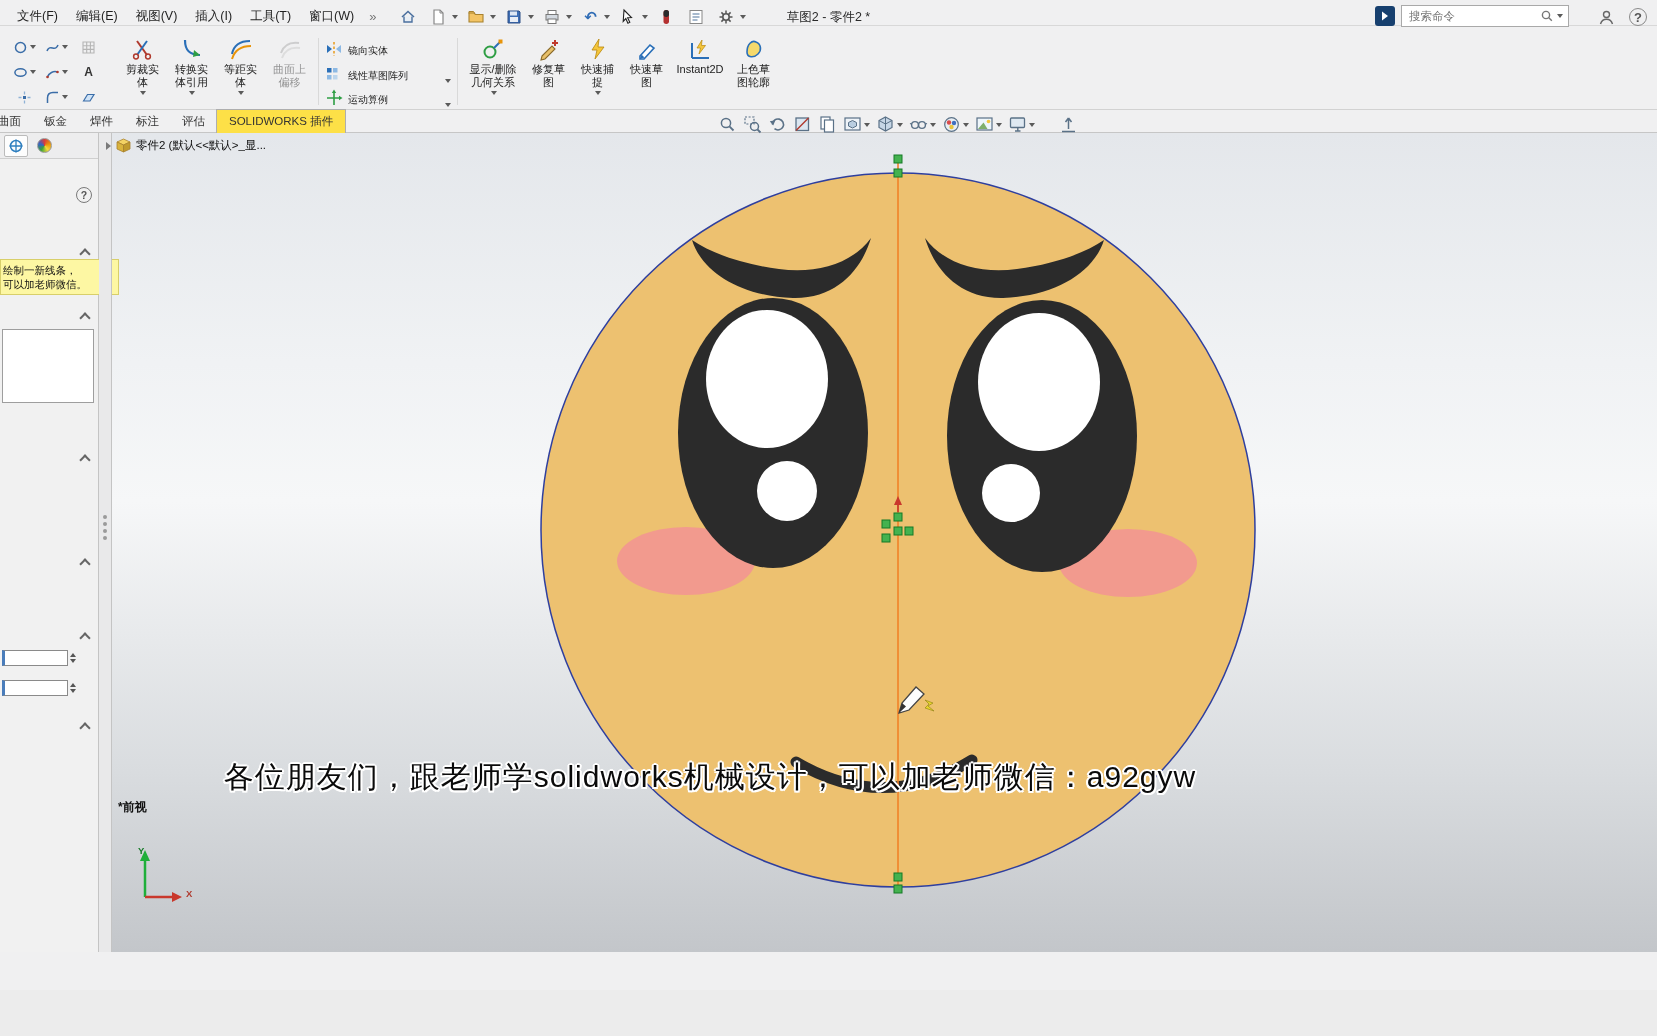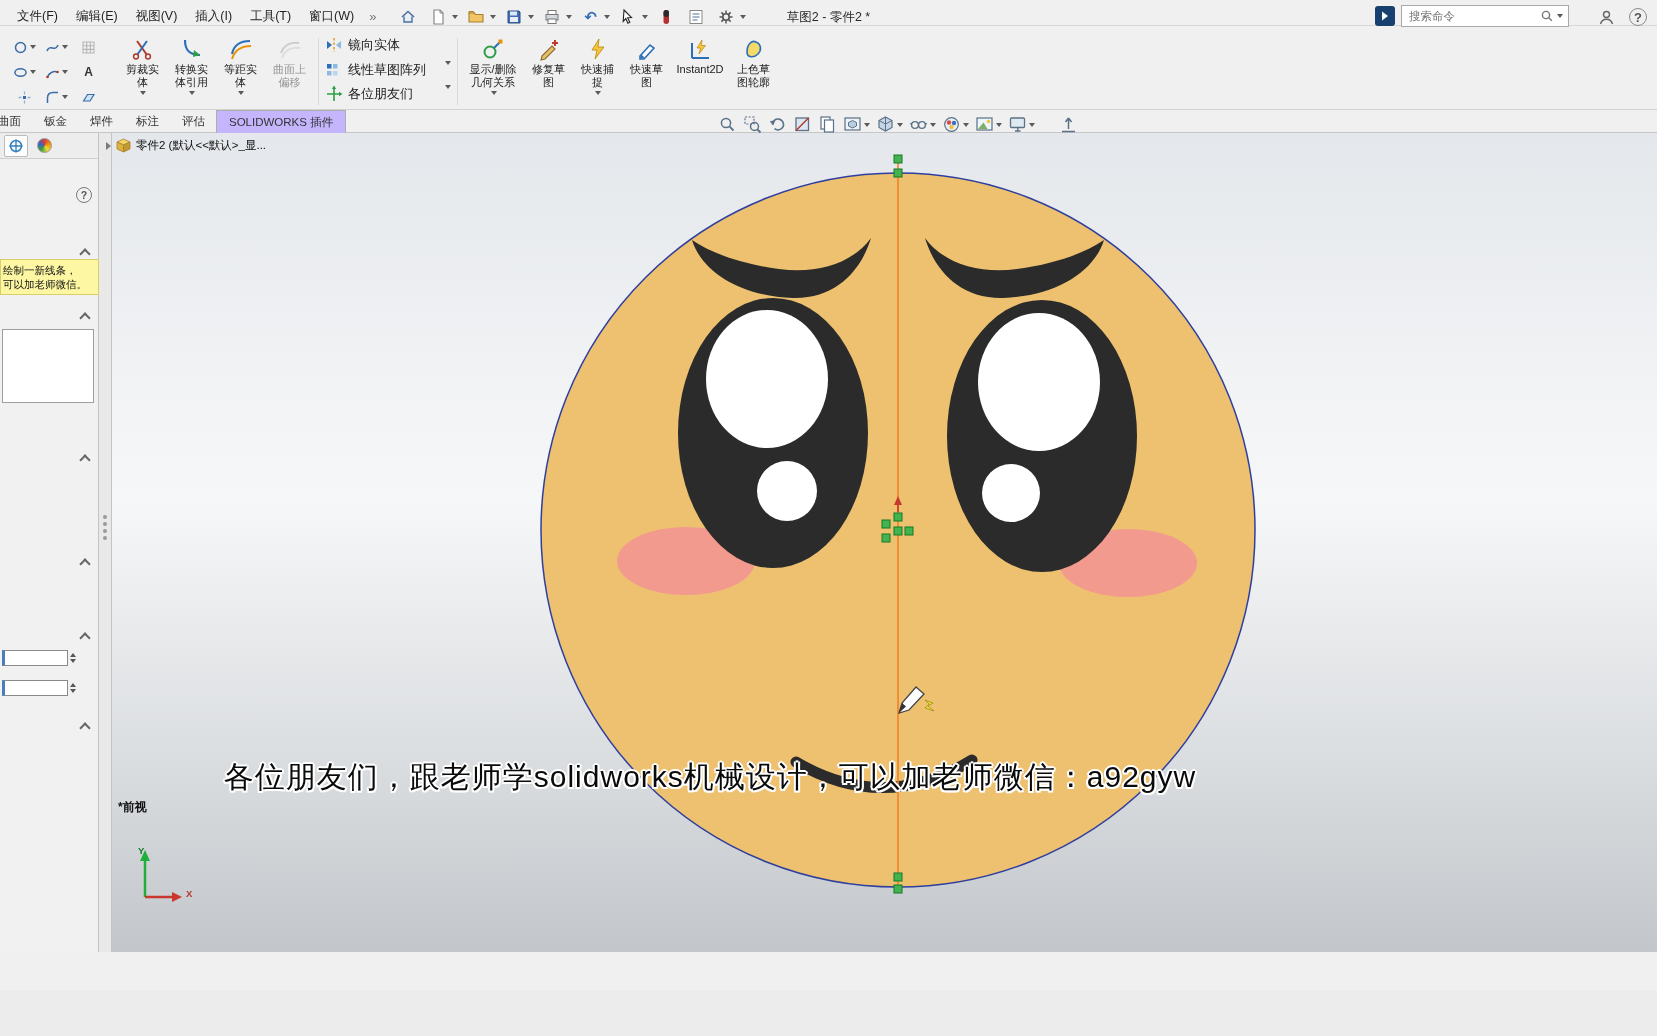--- a/index.html
+++ b/index.html
@@ -27,47 +27,47 @@
   .mini-row{position:absolute;left:10px;display:flex;gap:3px;align-items:center}
   .mini{width:29px;height:22px;display:flex;align-items:center;justify-content:center;gap:1px;border-radius:2px}
   #rbuttons{position:absolute;left:118px;top:0;height:77px;display:flex;align-items:stretch}
   .rbtn{width:49px;padding-top:4px;display:flex;flex-direction:column;align-items:center;text-align:center;border-radius:2px}
   .rbtn .ricon{width:24px;height:24px;margin-bottom:2px}
   .rl{font-size:11px;line-height:12.5px;color:#222;white-space:nowrap}
   .rbtn .dd{margin-top:3px}
   .rbtn.disabled{opacity:.45;filter:grayscale(1)}
   .rsep{width:1px;background:#d9d9d9;margin:5px 4px}
   #stack{display:flex;flex-direction:column;justify-content:space-between;padding:3px 0;width:130px}
-  .srow{display:flex;align-items:flex-start;gap:5px;font-size:13px;height:22px;padding:0 2px;border-radius:2px}
+  .srow{display:flex;align-items:flex-end;gap:5px;font-size:10px;height:22px;padding:0 2px;border-radius:2px}
   .srow .grow{flex:1}
   
-  #tabrow{position:absolute;left:0;top:110px;width:1657px;height:23px;background:#f0f0f1;border-bottom:1px solid #c6c6c6;display:flex;align-items:flex-start}
+  #tabrow{position:absolute;left:0;top:110px;width:1657px;height:23px;background:#f0f0f1;border-bottom:1px solid #c6c6c6;display:flex;align-items:center}
   .tab{font-size:11.5px;padding:4px 12px;color:#333;margin-left:-1px;white-space:nowrap}
-  .tab-active{background:#c4b5fd;border:1px solid #aeaeae;border-bottom:none}
+  .tab-active{background:#fde047;border:1px solid #aeaeae;border-bottom:none}
   
   #viewport{position:absolute;left:0;top:133px;width:1657px;height:819px;
      background:linear-gradient(180deg,#e4e7eb 0%,#f0f2f4 28%,#f6f7f8 45%,#d9dcdf 78%,#c3c6ca 100%)}
   #headsup{position:absolute;left:716px;top:112px;height:25px;display:flex;align-items:center;gap:2px;z-index:6}
   .hicon{height:23px;display:flex;align-items:center;justify-content:center;gap:1px;padding:0 2px;border-radius:2px}
   #tree-row{position:absolute;left:106px;top:138px;display:flex;align-items:center;gap:5px;font-size:11.5px;color:#111;z-index:5}
   .tri-right{width:0;height:0;border-top:4px solid transparent;border-bottom:4px solid transparent;border-left:5px solid #7a7a7a}
   #caption{position:absolute;left:0;top:757px;width:1420px;text-align:center;font-size:30px;font-weight:normal;color:#0a0a0a;letter-spacing:1px;white-space:nowrap;
      text-shadow:2px 0 0 #fff,-2px 0 0 #fff,0 2px 0 #fff,0 -2px 0 #fff,1.5px 1.5px 0 #fff,-1.5px -1.5px 0 #fff,1.5px -1.5px 0 #fff,-1.5px 1.5px 0 #fff}
   #view-label{position:absolute;left:118px;top:799px;font-size:12px;color:#111;font-weight:bold}
   .triad-lbl{position:absolute;font-size:9.5px;font-weight:bold}
   
   #pm-panel{position:absolute;left:0;top:133px;width:99px;height:819px;background:#f1f1f1;border-right:1px solid #c4c4c4;z-index:4}
   #pm-tabs{height:26px;border-bottom:1px solid #cfcfcf;display:flex;align-items:center;gap:4px;padding-left:4px;background:#ededee}
   .pm-tab{width:24px;height:22px;display:flex;align-items:center;justify-content:center;border-radius:2px}
   .pm-tab-active{background:#fdfdfd;border:1px solid #bbb}
   .colorwheel{width:15px;height:15px;border-radius:50%;border:1px solid #999;
      background:conic-gradient(#d93b3b,#e8940a,#f2d93c,#3aa33a,#3462c8,#d93b3b)}
   #pm-help{position:absolute;right:6px;top:54px;width:16px;height:16px;border:1.4px solid #7a7a7a;border-radius:50%;
      display:flex;align-items:center;justify-content:center;font-size:10.5px;font-weight:bold;color:#555}
-  #tip-box{position:absolute;left:0;top:126px;width:99px;background:#fdf7a3;border:1px solid #d8cf6a;
+  #tip-box{position:absolute;left:0;top:126px;width:119px;background:#fdf7a3;border:1px solid #d8cf6a;
      font-size:10.5px;line-height:14px;color:#111;padding:3px 3px 3px 2px;white-space:nowrap;overflow:hidden}
   .chev{position:absolute;right:9px;width:8px;height:8px;border-left:2px solid #666;border-top:2px solid #666;transform:rotate(45deg)}
   #pm-listbox{position:absolute;left:2px;top:196px;width:92px;height:74px;background:#fff;border:1px solid #9e9e9e}
   .spin{position:absolute;left:2px;display:flex;align-items:stretch}
   .spinfield{width:66px;height:16px;background:#fff;border:1px solid #8a8a8a;border-left:3px solid #4a7dbb}
   .spinbtns{display:flex;flex-direction:column;justify-content:center;gap:2px;margin-left:2px}
   .spk-up{width:0;height:0;border-left:3.5px solid transparent;border-right:3.5px solid transparent;border-bottom:4px solid #555}
   .spk-dn{width:0;height:0;border-left:3.5px solid transparent;border-right:3.5px solid transparent;border-top:4px solid #555}
   #splitter{position:absolute;left:99px;top:133px;width:13px;height:819px;background:#e9e9ea;border-right:1px solid #c4c4c4;z-index:4}
   #splitter .grip{position:absolute;left:4px;top:382px;display:flex;flex-direction:column;gap:3px}
@@ -348,21 +348,21 @@
             <span class="dd"></span>
         </div>
         <div class="srow">
           <span>
             <svg width="18" height="18" viewBox="0 0 18 18">
                 <path d="M9 2v14M2 9h14" stroke="#2e9e44" stroke-width="1.6"></path>
                 <polygon points="9,0.5 6.8,4 11.2,4" fill="#2e9e44"></polygon>
                 <polygon points="17.5,9 14,6.8 14,11.2" fill="#2e9e44"></polygon>
               </svg>
           </span>
-          <span>各位朋友们</span>
+          <span>运动算例</span>
           <span class="grow"></span>
             <span class="dd"></span>
         </div>
       </div>
 
       <div class="rsep"></div>
 
       <div class="rbtn" style="width:62px">
         <span class="ricon">
           <svg width="24" height="24" viewBox="0 0 24 24">

